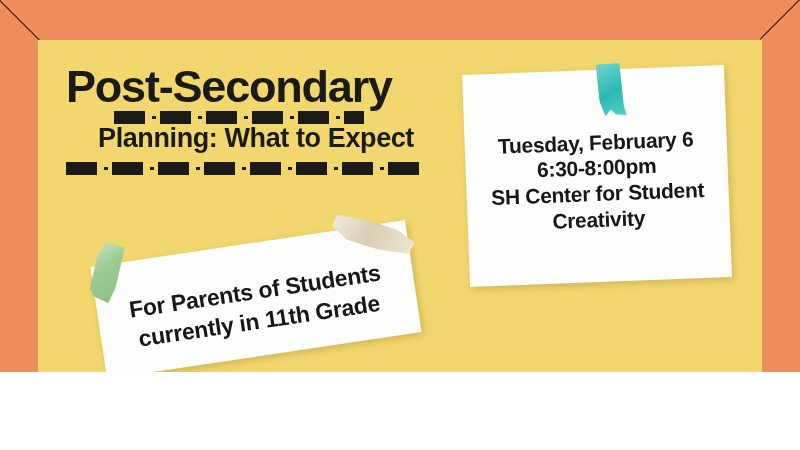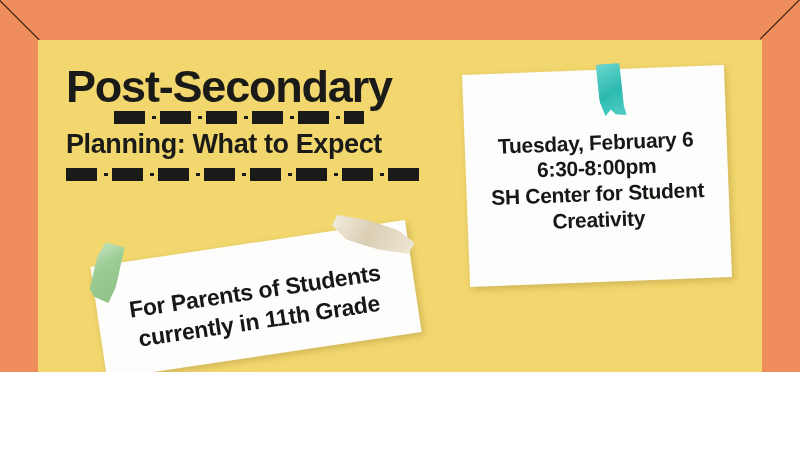--- a/index.html
+++ b/index.html
@@ -58,27 +58,27 @@
     height: 13px;
     margin-top: 2px;
     background-repeat: repeat-x;
     background-size: 46px 13px;
     background-image:
       linear-gradient(to right, #1a1a18 0 31px, transparent 31px 36px),
       radial-gradient(circle at 40px 6.5px, #1a1a18 1.8px, transparent 1.9px);
   }
   .divider-top { width: 250px; margin-left: 48px; }
   .title-sub {
-    margin-top: 6px;
     font-size: 27px;
     font-weight: 800;
     color: #1a1a18;
     letter-spacing: -0.4px;
     line-height: 1.05;
     white-space: nowrap;
+    text-align: center;
   }
   .divider-bottom { width: 360px; margin-top: 10px; margin-left: 0px; }
 
   
   .note {
     position: absolute;
     background: #fdfdfb;
     box-shadow: 2px 3px 7px rgba(120, 90, 30, 0.28);
     display: flex;
     align-items: center;

